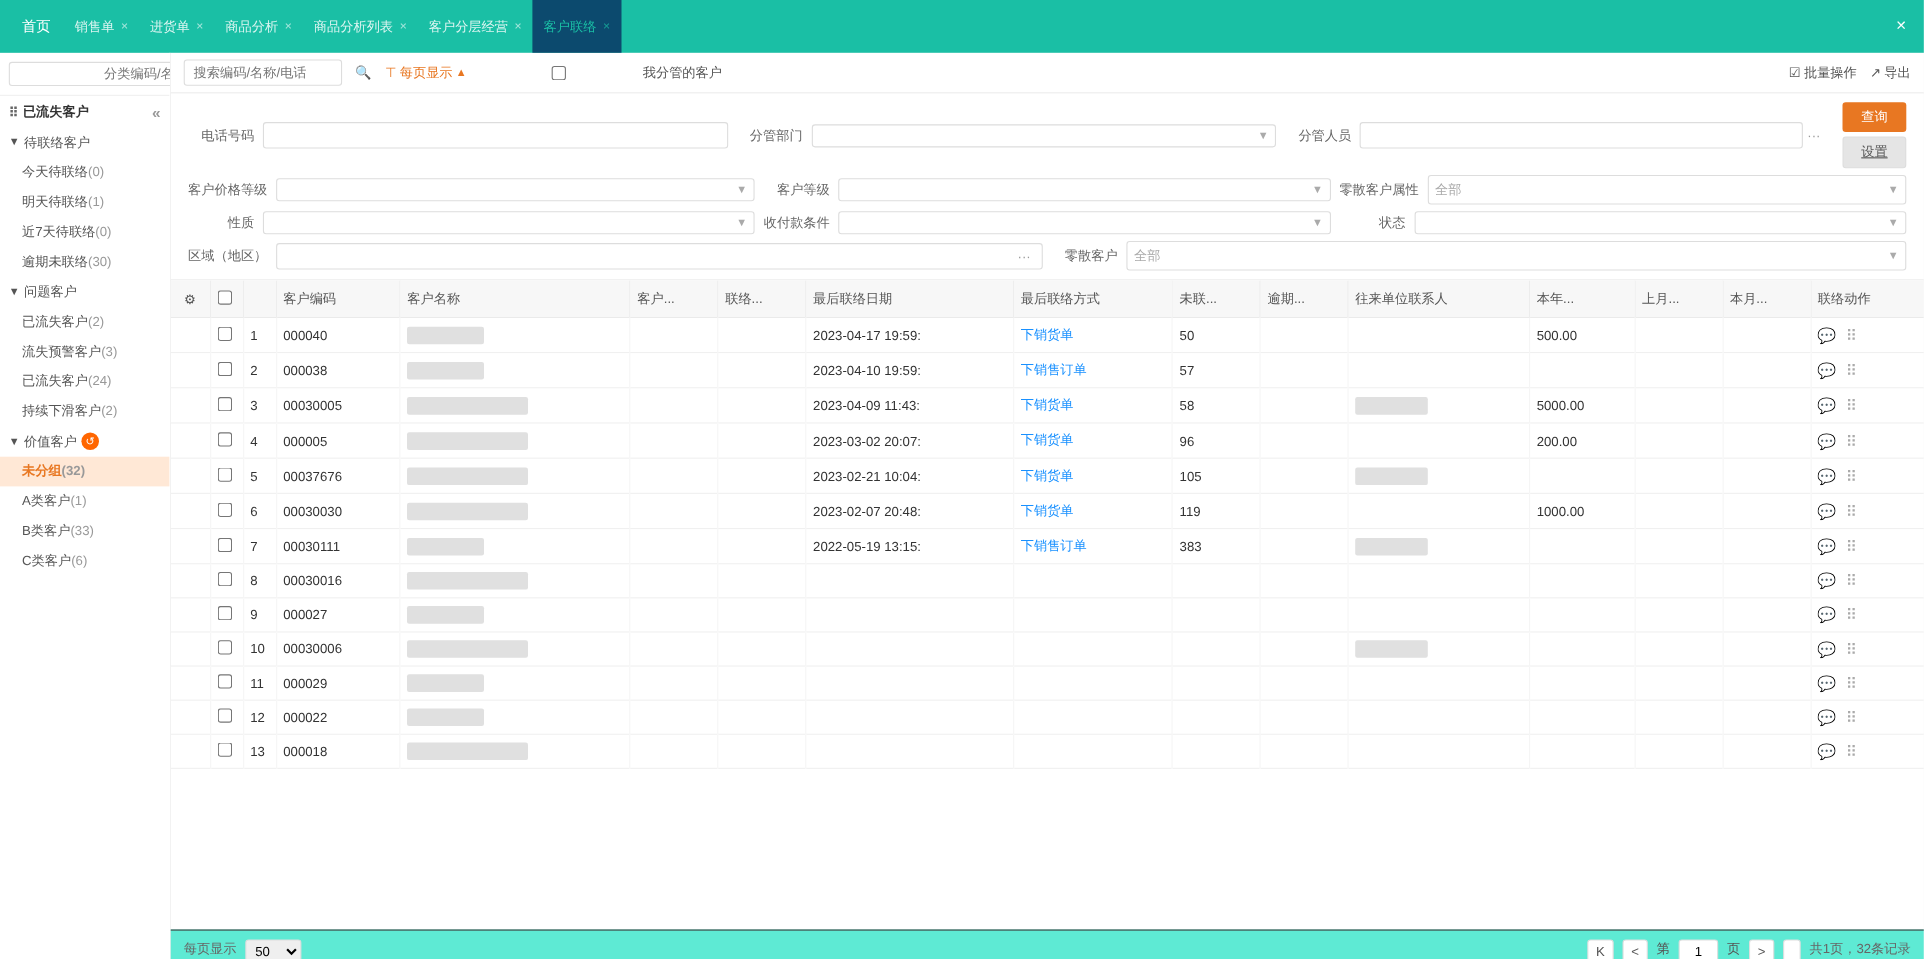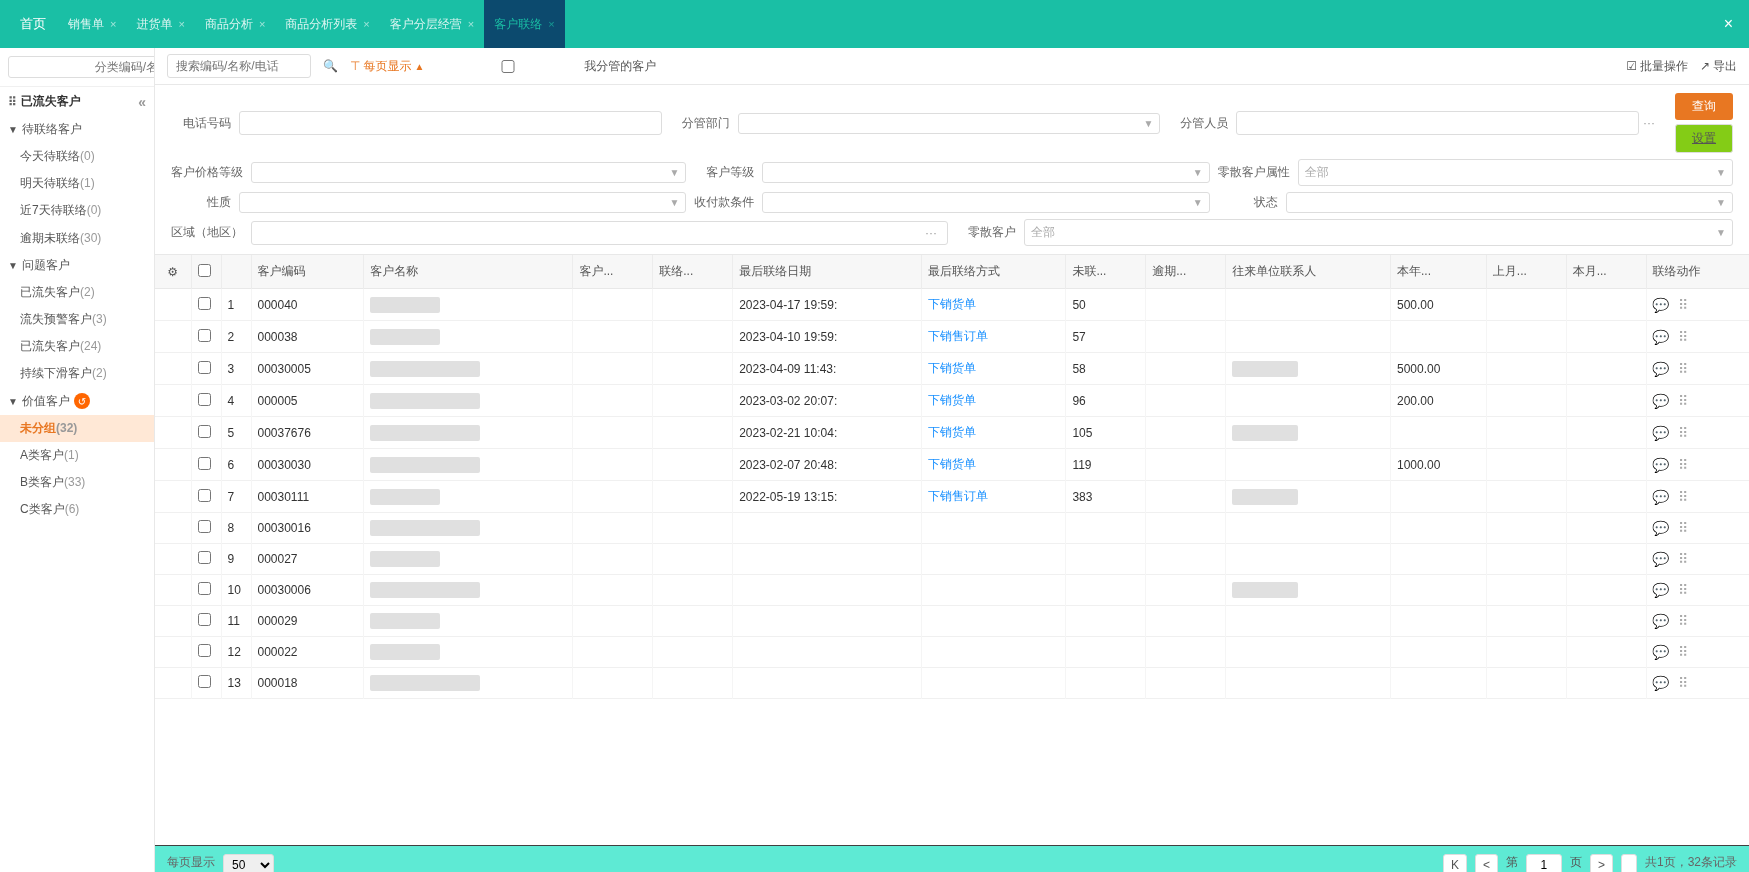--- a/index.html
+++ b/index.html
@@ -233,21 +233,21 @@
     .btn-query {
       background: #e87722;
       color: white;
       border: none;
       border-radius: 3px;
       padding: 5px 16px;
       cursor: pointer;
       font-size: 12px;
     }
     .btn-reset {
-      background: #84cc16;
+      background: #e5e5e5;
       color: #555;
       border: 1px solid #ddd;
       border-radius: 3px;
       padding: 5px 16px;
       cursor: pointer;
       font-size: 12px;
       text-decoration: underline;
     }
     .filter-dots {
       color: #999;

